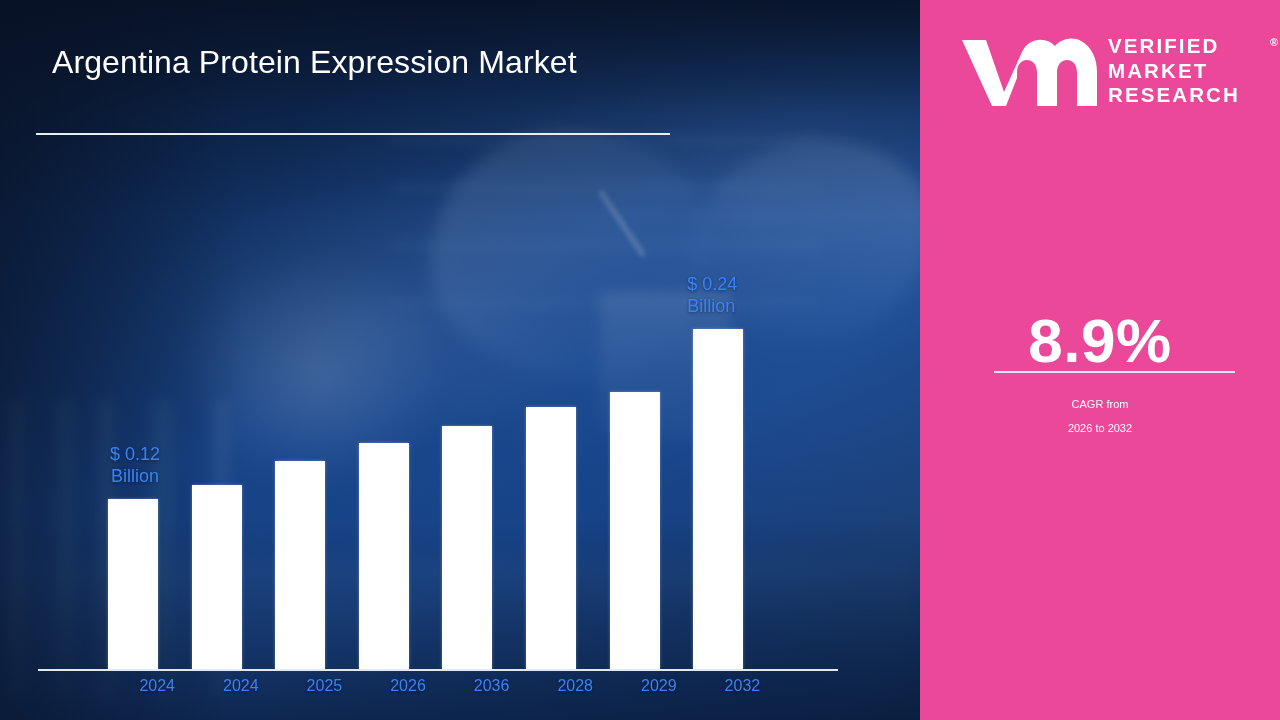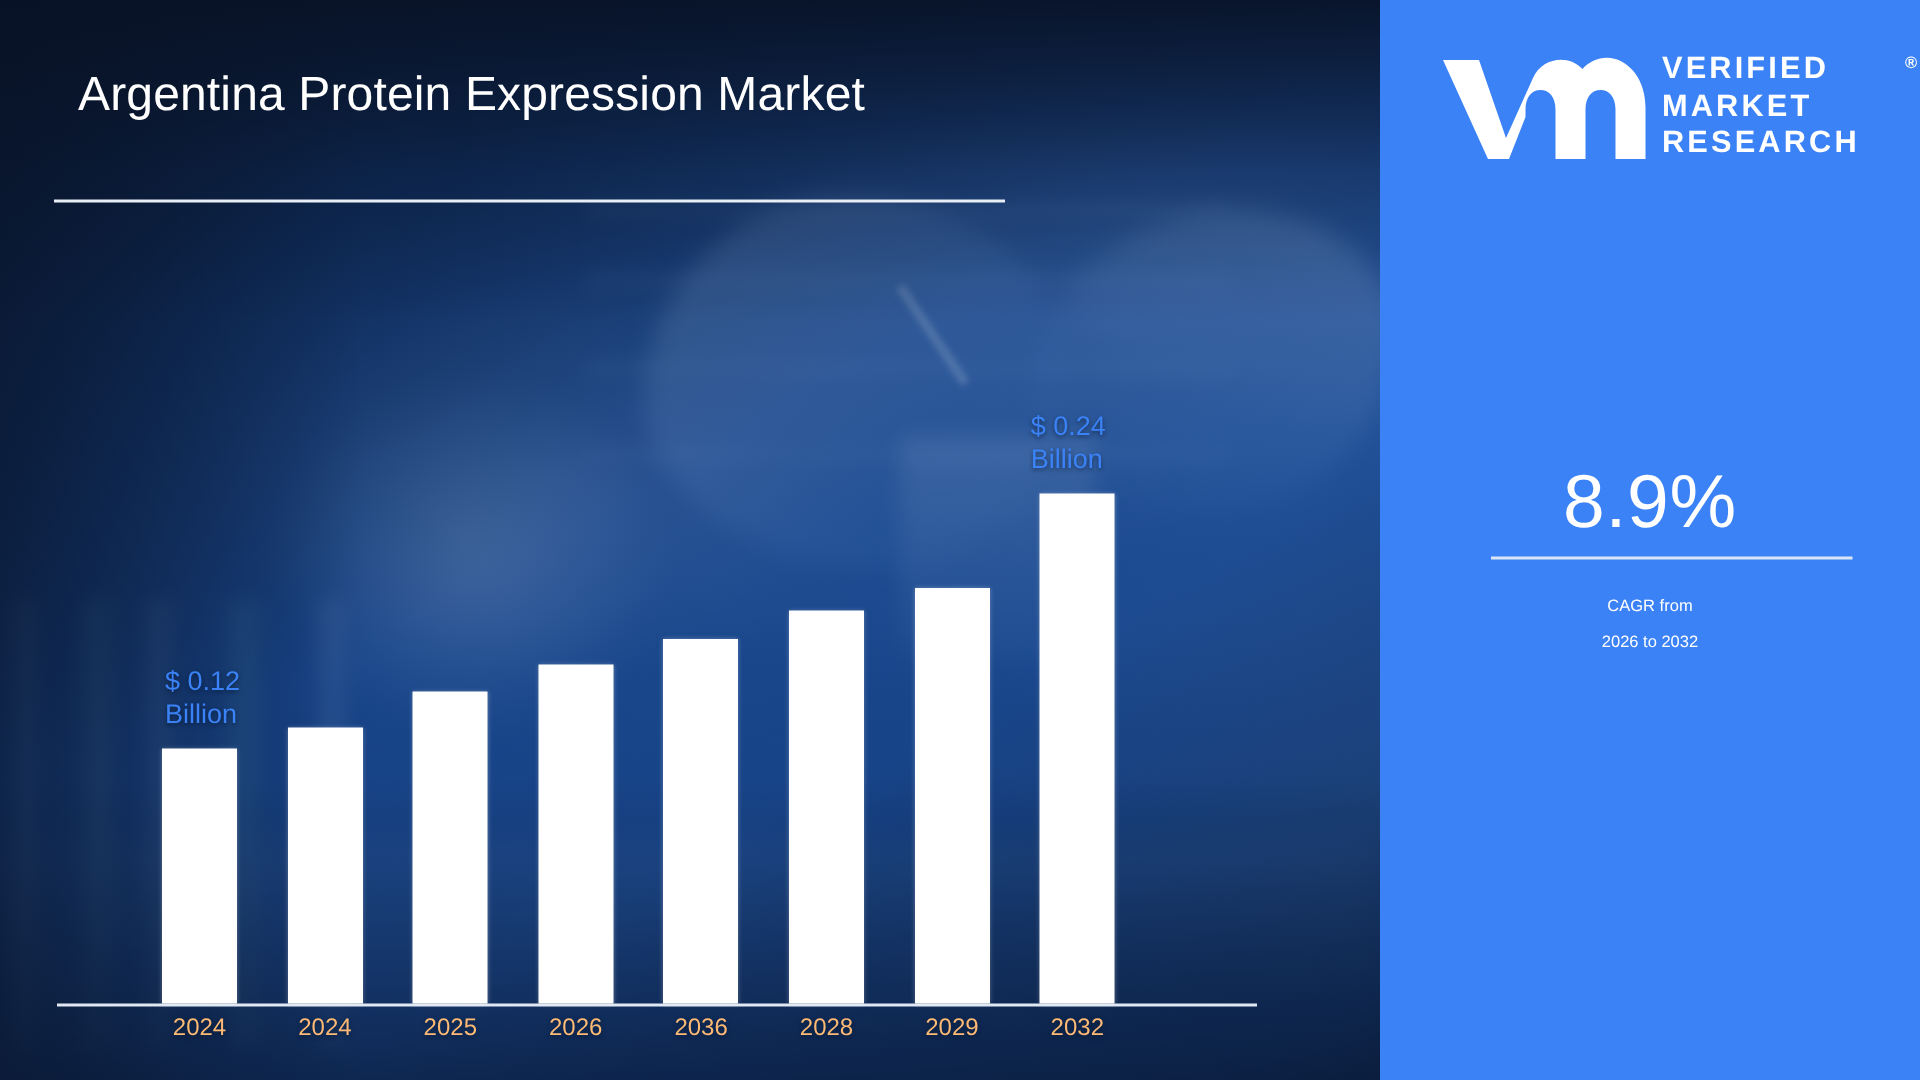--- a/index.html
+++ b/index.html
@@ -183,32 +183,32 @@
     color: #3b82f6;
     font-size: 18px;
     line-height: 22px;
     text-align: left;
     white-space: pre-line;
     text-shadow: 0 1px 3px rgba(5,18,40,0.55);
   }
   .tick-label {
     position: absolute;
     top: 677px;
-    color: #fdba74;
+    color: #3b82f6;
     font-size: 16px;
-    text-align: center;
+    text-align: right;
     text-shadow: 0 1px 3px rgba(5,18,40,0.5);
   }
 
   
   #right-panel {
     position: absolute;
     left: 920px; top: 0;
     width: 360px; height: 720px;
-    background: #3b82f6;
+    background: #ec4899;
   }
 
   #logo-block {
     position: absolute;
     left: 18px; top: 30px;
     width: 330px; height: 80px;
   }
   #logo-mark { position: absolute; left: 22px; top: 4px; }
   #logo-words {
     position: absolute;
@@ -226,22 +226,22 @@
     font-size: 11px;
     font-weight: 700;
   }
 
   #cagr-value {
     position: absolute;
     left: 0; top: 305px;
     width: 360px;
     text-align: center;
     color: #ffffff;
-    font-size: 50px;
-    font-weight: 400;
+    font-size: 62px;
+    font-weight: 700;
     letter-spacing: .5px;
   }
   #cagr-rule {
     position: absolute;
     left: 74px; top: 371px;
     width: 241px; height: 2px;
     background: #dbe6f4;
   }
   #cagr-caption {
     position: absolute;
@@ -284,21 +284,21 @@
     <div class="photo-tint"></div>
     <div class="photo-vignette"></div>
 
     <div id="chart-title">Argentina Protein Expression Market</div>
     <div id="title-rule"></div>
 
     <div id="plot">
       <div id="axis-line"></div>
 
     <div class="bar" style="left: 108px; width: 50px; top: 499.154px; height: 169.846px;"></div>
-        <div class="bar-value" style="left: 110px; top: 443.154px;">$ 0.12
+        <div class="bar-value" style="left: 110px; top: 443.154px; text-align: center;">$ 0.12
 Billion</div>
         <div class="tick-label" style="left: 91px; width: 84px;">2024</div>
         <div class="bar" style="left: 191.6px; width: 50px; top: 485px; height: 184px;"></div>
         <div class="tick-label" style="left: 174.6px; width: 84px;">2024</div>
         <div class="bar" style="left: 275.2px; width: 50px; top: 460.938px; height: 208.062px;"></div>
         <div class="tick-label" style="left: 258.2px; width: 84px;">2025</div>
         <div class="bar" style="left: 358.8px; width: 50px; top: 442.538px; height: 226.462px;"></div>
         <div class="tick-label" style="left: 341.8px; width: 84px;">2026</div>
         <div class="bar" style="left: 442.4px; width: 50px; top: 425.554px; height: 243.446px;"></div>
         <div class="tick-label" style="left: 425.4px; width: 84px;">2036</div>

